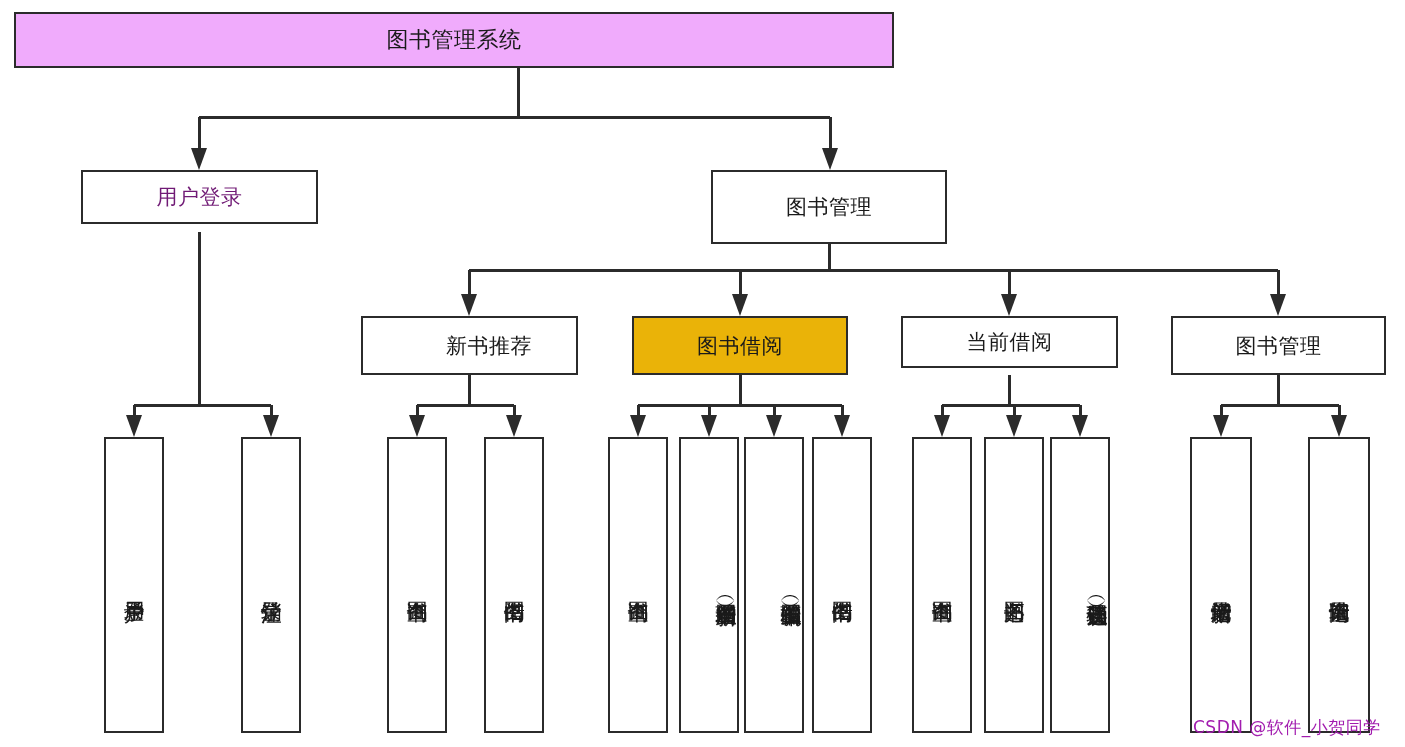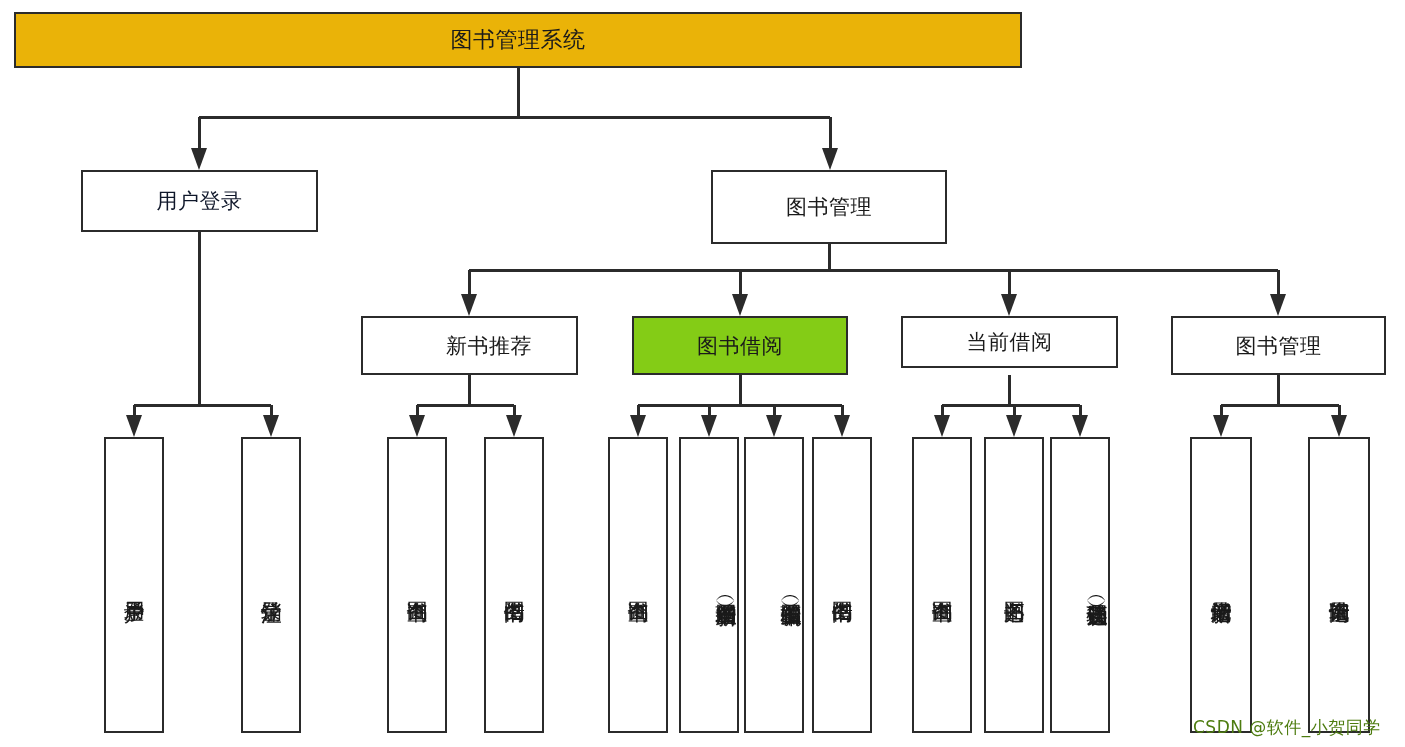--- a/index.html
+++ b/index.html
@@ -121,35 +121,35 @@
       <line x1="1080" y1="405" x2="1080" y2="417" stroke="#2b2b2b" stroke-width="3" shape-rendering="crispEdges"></line>
       <polygon points="1072,415 1088,415 1080,437" fill="#2b2b2b"></polygon>
       <line x1="1278" y1="375" x2="1278" y2="405" stroke="#2b2b2b" stroke-width="3" shape-rendering="crispEdges"></line>
       <line x1="1221" y1="405" x2="1339" y2="405" stroke="#2b2b2b" stroke-width="3" shape-rendering="crispEdges"></line>
       <line x1="1221" y1="405" x2="1221" y2="417" stroke="#2b2b2b" stroke-width="3" shape-rendering="crispEdges"></line>
       <polygon points="1213,415 1229,415 1221,437" fill="#2b2b2b"></polygon>
       <line x1="1339" y1="405" x2="1339" y2="417" stroke="#2b2b2b" stroke-width="3" shape-rendering="crispEdges"></line>
       <polygon points="1331,415 1347,415 1339,437" fill="#2b2b2b"></polygon>
     </svg>
 
-  <div class="node horiz root" style="left: 14px; top: 12px; width: 1008px; height: 56px; border-color: rgb(43, 43, 43); background: #eab308; color: rgb(26, 26, 26);">
+  <div class="node horiz root" style="left: 14px; top: 12px; width: 880px; height: 56px; border-color: rgb(43, 43, 43); background: #f0abfc; color: rgb(26, 26, 26);">
     <span class="node-label">图书管理系统</span>
   </div>
 
-  <div class="node horiz" style="left: 81px; top: 170px; width: 237px; height: 62px; border-color: rgb(43, 43, 43); background: rgb(255, 255, 255); color: #0f172a;">
+  <div class="node horiz" style="left: 81px; top: 170px; width: 237px; height: 54px; border-color: rgb(43, 43, 43); background: rgb(255, 255, 255); color: #701a75;">
     <span class="node-label">用户登录</span>
   </div>
   <div class="node horiz" style="left: 711px; top: 170px; width: 236px; height: 74px; border-color: rgb(43, 43, 43); background: rgb(255, 255, 255); color: rgb(26, 26, 26);">
     <span class="node-label">图书管理</span>
   </div>
 
   <div class="node horiz" style="left: 361px; top: 316px; width: 217px; height: 59px; border-color: rgb(43, 43, 43); background: rgb(255, 255, 255); color: rgb(26, 26, 26); padding-left: 39px;">
     <span class="node-label">新书推荐</span>
   </div>
-  <div class="node horiz" style="left: 632px; top: 316px; width: 216px; height: 59px; border-color: rgb(43, 43, 43); background: #84cc16; color: rgb(26, 26, 26);">
+  <div class="node horiz" style="left: 632px; top: 316px; width: 216px; height: 59px; border-color: rgb(43, 43, 43); background: #eab308; color: rgb(26, 26, 26);">
     <span class="node-label">图书借阅</span>
   </div>
   <div class="node horiz" style="left: 901px; top: 316px; width: 217px; height: 52px; border-color: rgb(43, 43, 43); background: rgb(255, 255, 255); color: rgb(26, 26, 26);">
     <span class="node-label">当前借阅</span>
   </div>
   <div class="node horiz" style="left: 1171px; top: 316px; width: 215px; height: 59px; border-color: rgb(43, 43, 43); background: rgb(255, 255, 255); color: rgb(26, 26, 26);">
     <span class="node-label">图书管理</span>
   </div>
 
   <div class="node vert centered" style="left: 104px; top: 437px; width: 60px; height: 296px; border-color: rgb(43, 43, 43); background: rgb(255, 255, 255); color: rgb(26, 26, 26);">
@@ -189,15 +189,15 @@
     <span class="node-label">确认归还（管理员）</span>
   </div>
 
   <div class="node vert centered" style="left: 1190px; top: 437px; width: 62px; height: 296px; border-color: rgb(43, 43, 43); background: rgb(255, 255, 255); color: rgb(26, 26, 26);">
     <span class="node-label">新增借阅记录</span>
   </div>
   <div class="node vert centered" style="left: 1308px; top: 437px; width: 62px; height: 296px; border-color: rgb(43, 43, 43); background: rgb(255, 255, 255); color: rgb(26, 26, 26);">
     <span class="node-label">查询借阅记录</span>
   </div>
 
-  <div id="watermark" style="left: 1193px; top: 716px; color: #4d7c0f;">CSDN @软件_小贺同学</div>
+  <div id="watermark" style="left: 1193px; top: 716px; color: #a21caf;">CSDN @软件_小贺同学</div>
 
 </div>
 
 </body></html>

